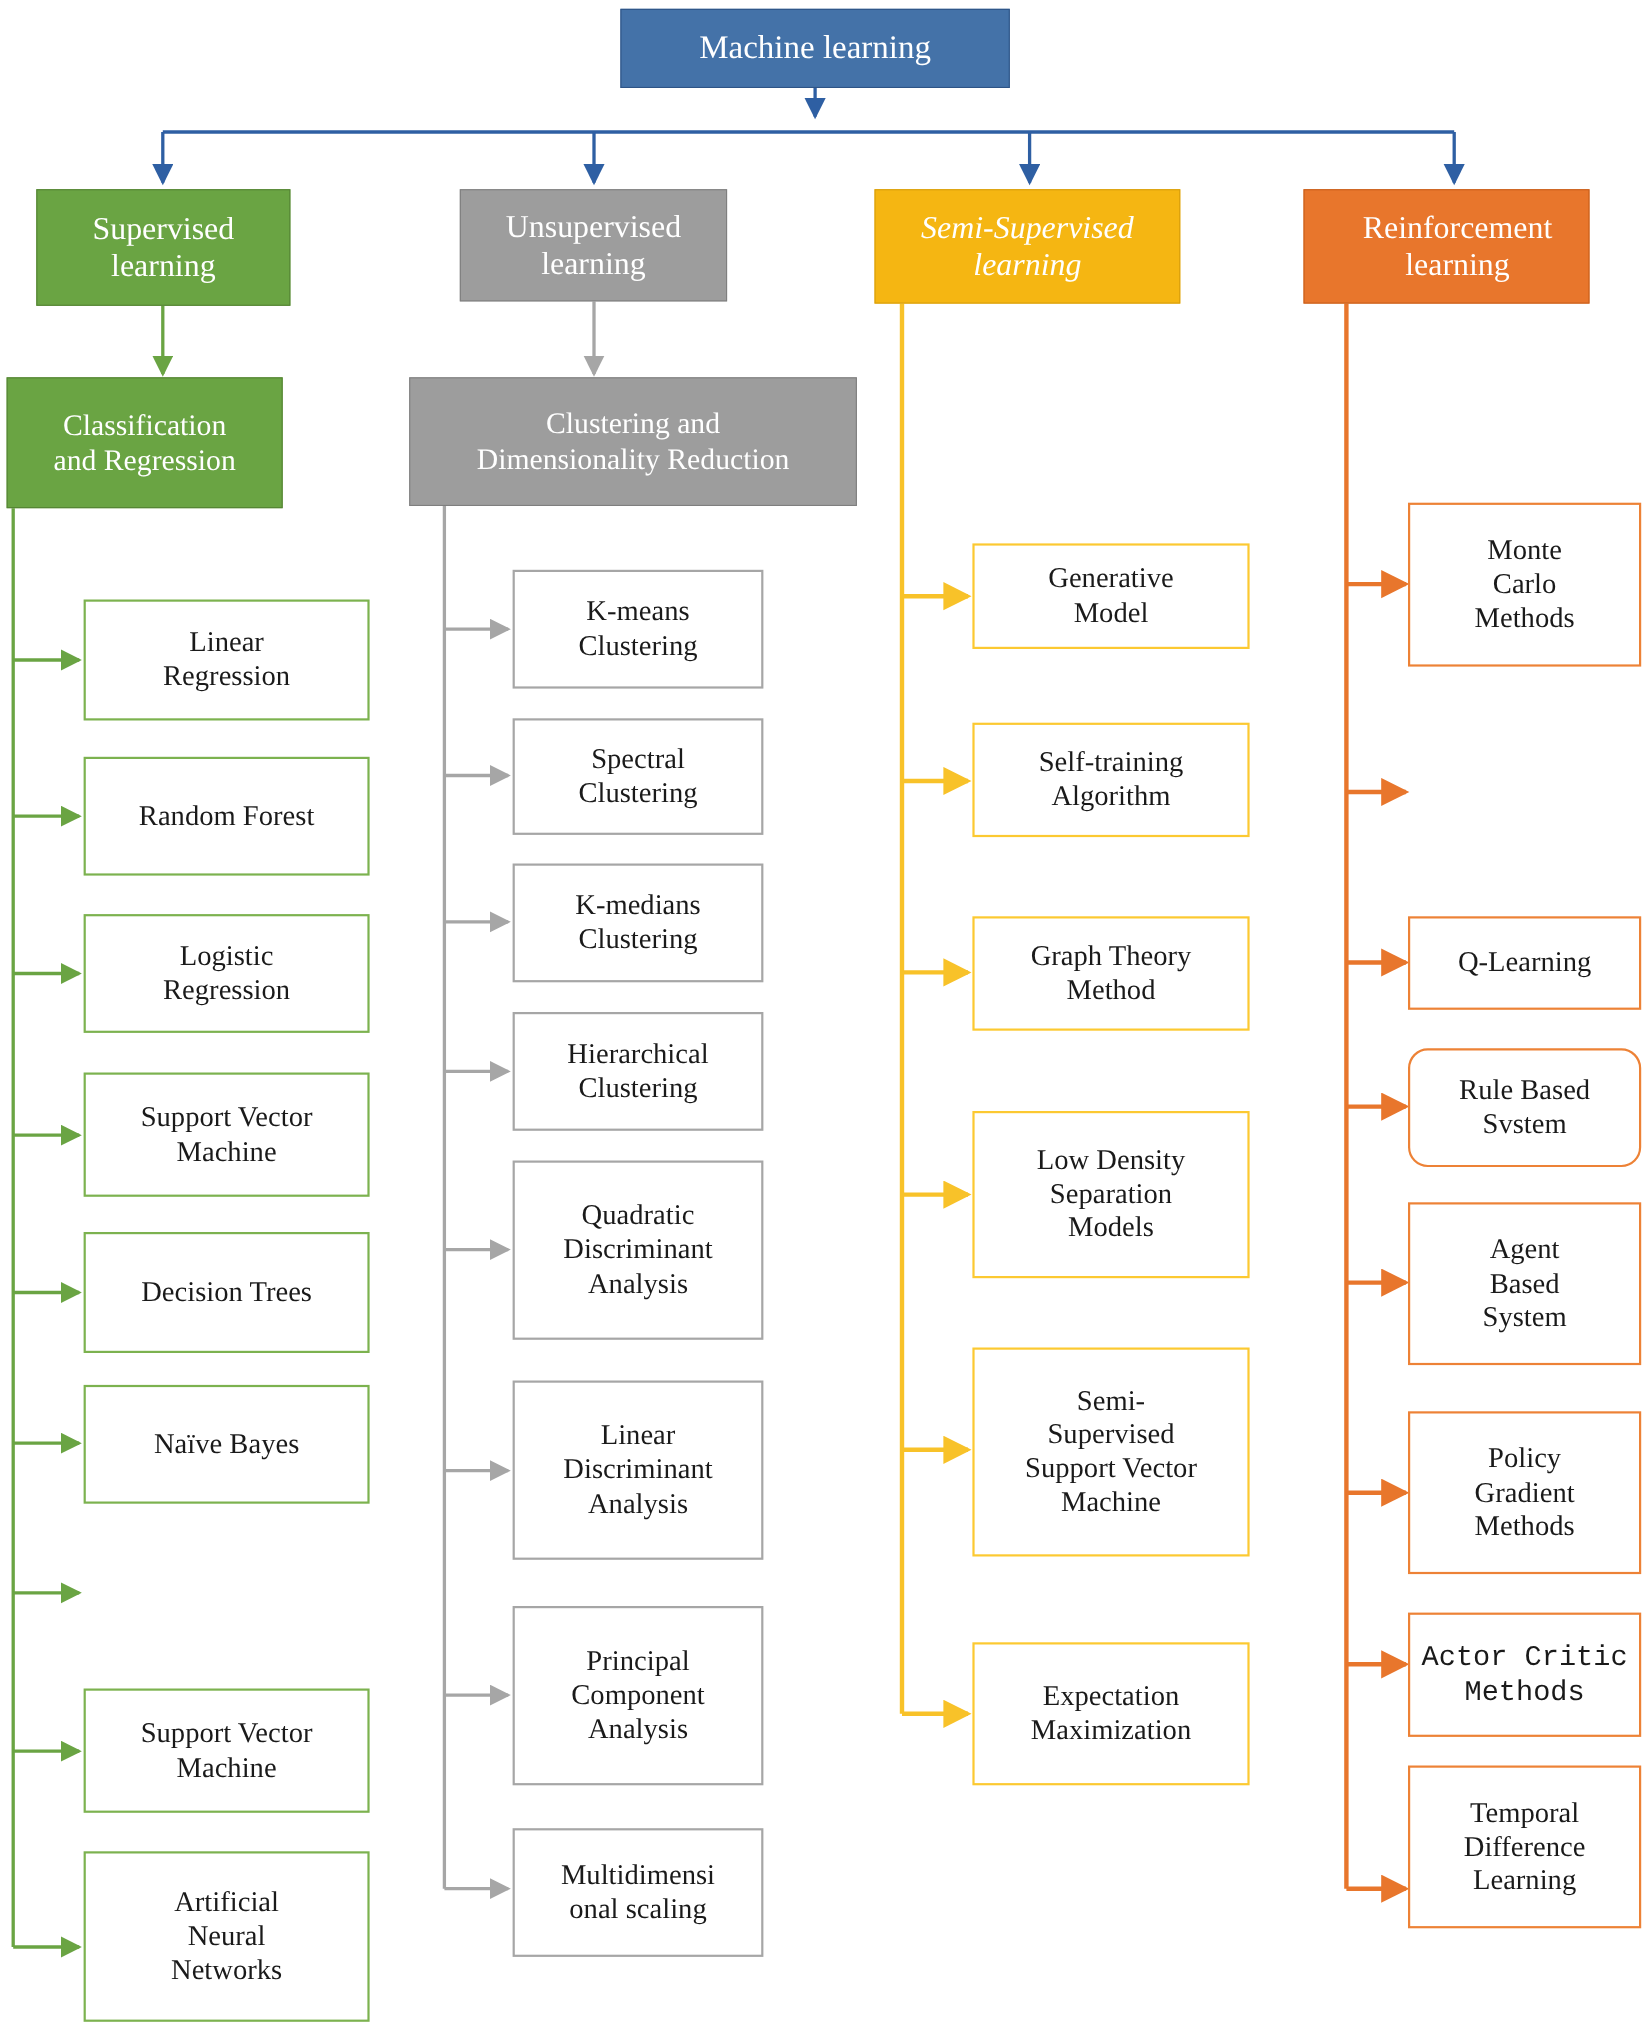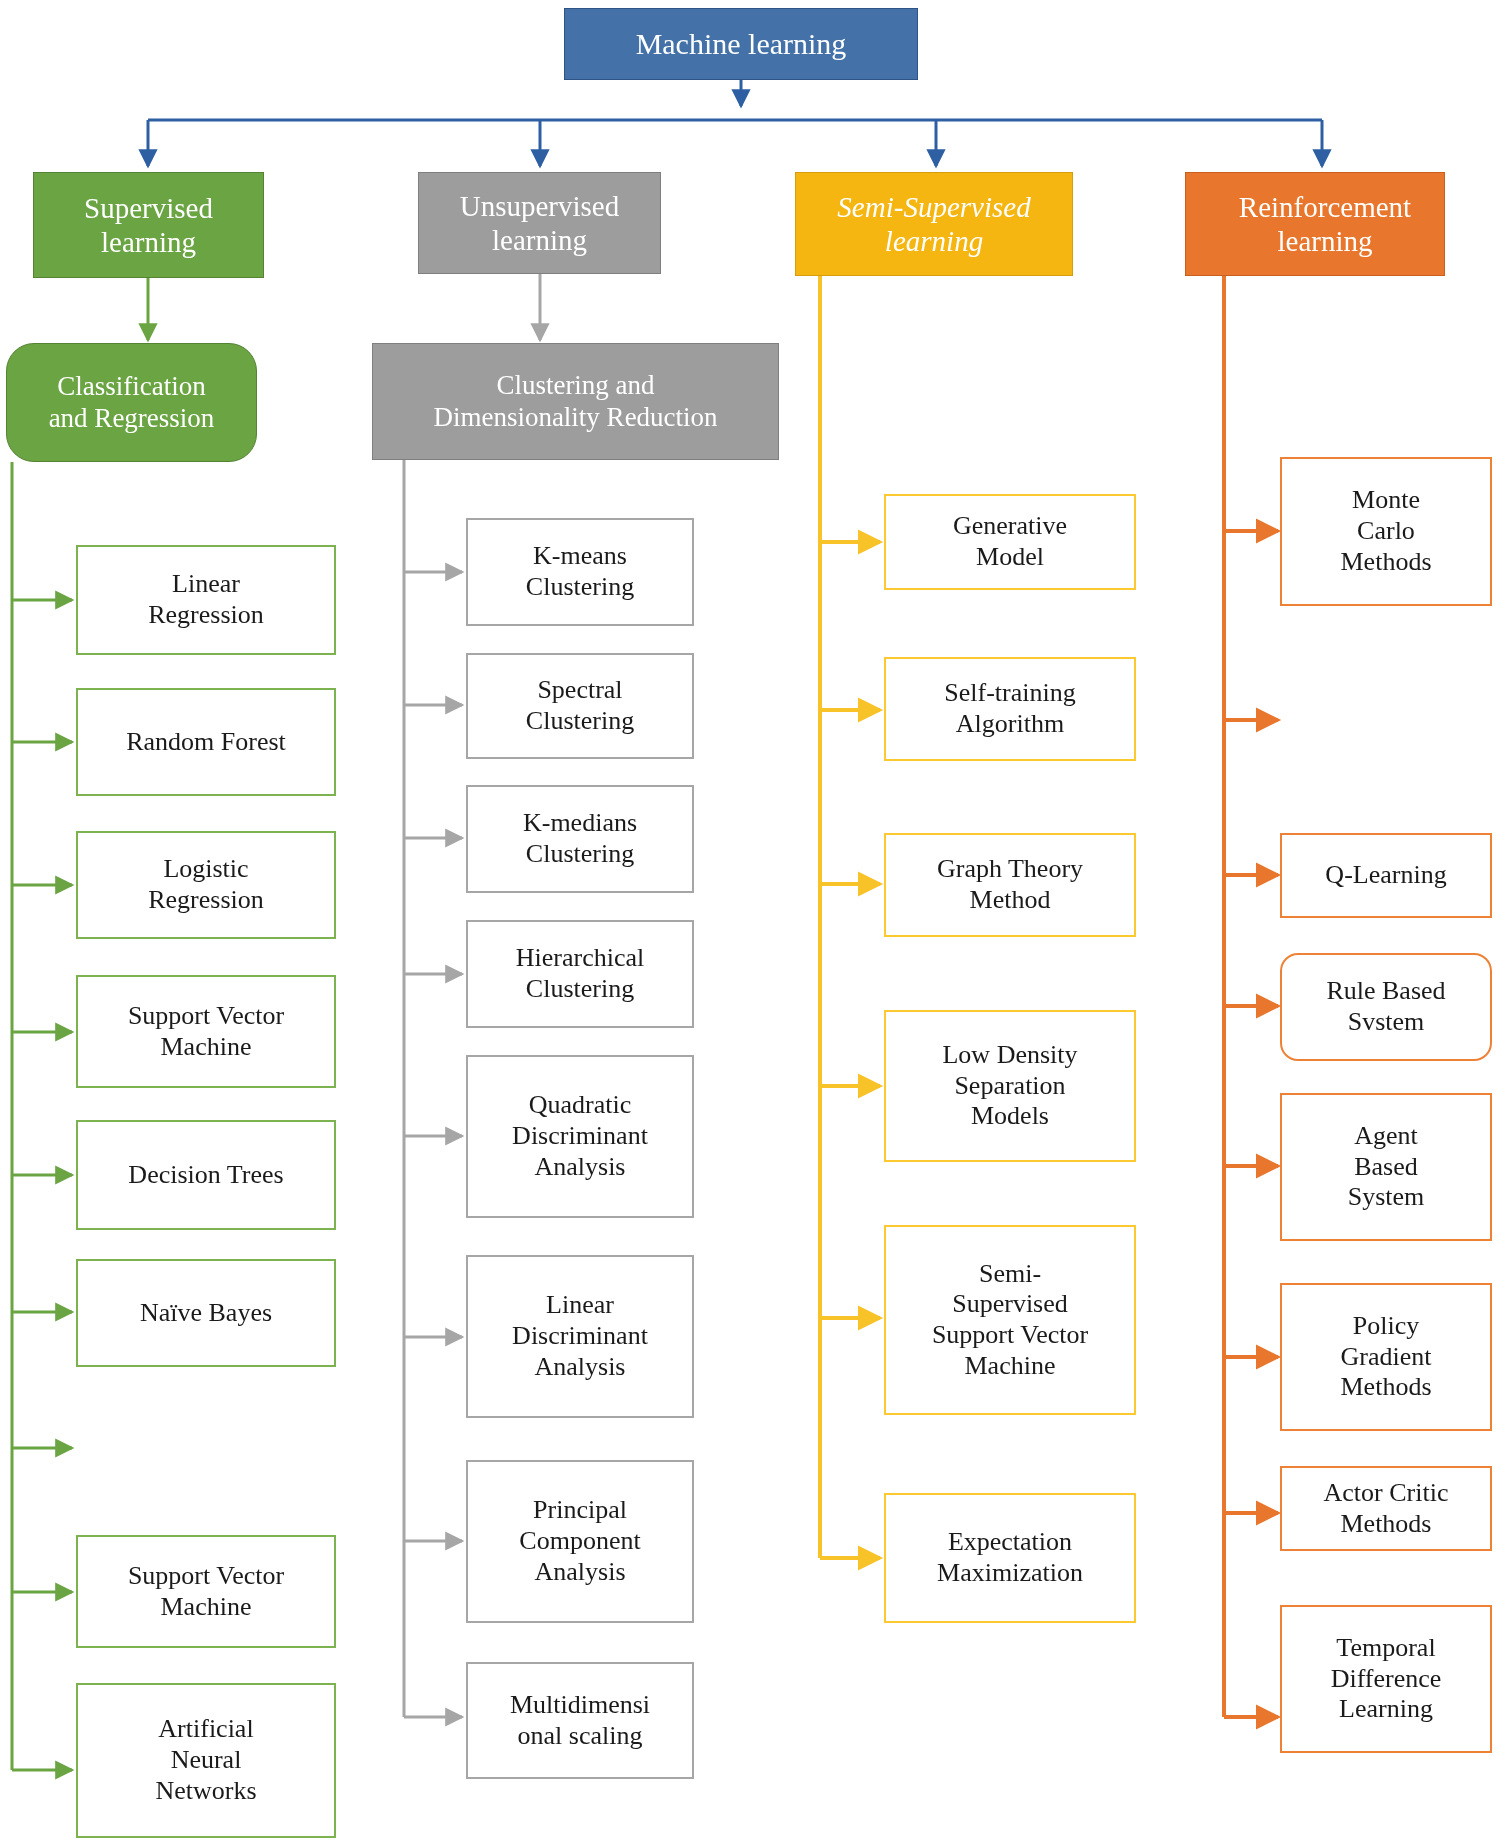--- a/index.html
+++ b/index.html
@@ -56,21 +56,21 @@
   .cat.yellow { background: #f5b612; border-color: #d79e0c; font-style: italic; }
   .cat.orange { background: #e8762c; border-color: #c85f1c; }
 
   
   .sub {
     color: #ffffff;
     font-size: 27px;
     border-width: 1px;
     border-style: solid;
   }
-  .sub.green { background: #6aa443; border-color: #548334; border-radius: 28px; }
+  .sub.green { background: #6aa443; border-color: #548334; }
   .sub.gray  { background: #9d9d9d; border-color: #7f7f7f; }
 
   
   .leaf {
     background: #ffffff;
     color: #1a1a1a;
     font-size: 26px;
     border-width: 2px;
     border-style: solid;
   }
@@ -239,19 +239,19 @@
 Methods</div>
   <div class="node leaf orange" style="left:1280px; top:833px; width:212px; height:85px;">Q-Learning</div>
   <div class="node leaf orange" style="left:1280px; top:953px; width:212px; height:108px;border-radius:18px;">Rule Based
 Svstem</div>
   <div class="node leaf orange" style="left:1280px; top:1093px; width:212px; height:148px;">Agent
 Based
 System</div>
   <div class="node leaf orange" style="left:1280px; top:1283px; width:212px; height:148px;">Policy
 Gradient
 Methods</div>
-  <div class="node leaf orange" style="left:1280px; top:1466px; width:212px; height:85px;">Actor Critic
+  <div class="node leaf orange" style="left:1280px; top:1466px; width:212px; height:113px;font-family:Liberation Mono, monospace;">Actor Critic
 Methods</div>
   <div class="node leaf orange" style="left:1280px; top:1605px; width:212px; height:148px;">Temporal
 Difference
 Learning</div>
 
 </div>
 
 </body></html>

